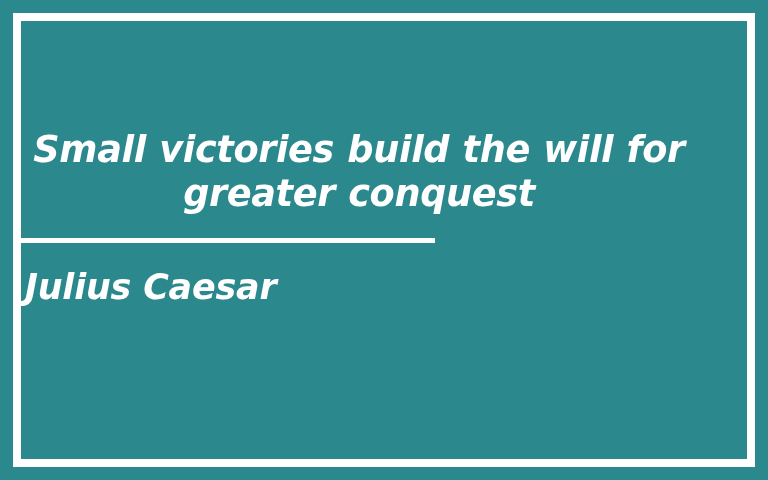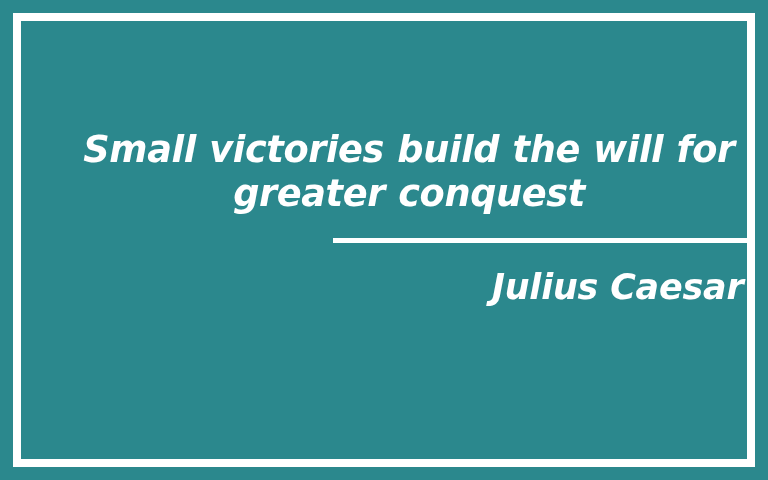--- a/index.html
+++ b/index.html
@@ -44,21 +44,21 @@
     box-sizing: border-box;
   }
 
   .content-block {
     position: absolute;
     left: 0;
     right: 0;
     top: 106px;
     display: flex;
     flex-direction: column;
-    align-items: flex-end;
+    align-items: flex-start;
   }
 
   .quote-text {
     width: 676px;
     margin: 0;
     padding: 0;
     text-align: center;
     color: #ffffff;
     font-family: "DejaVu Sans", "Liberation Sans", sans-serif;
     font-size: 38px;

